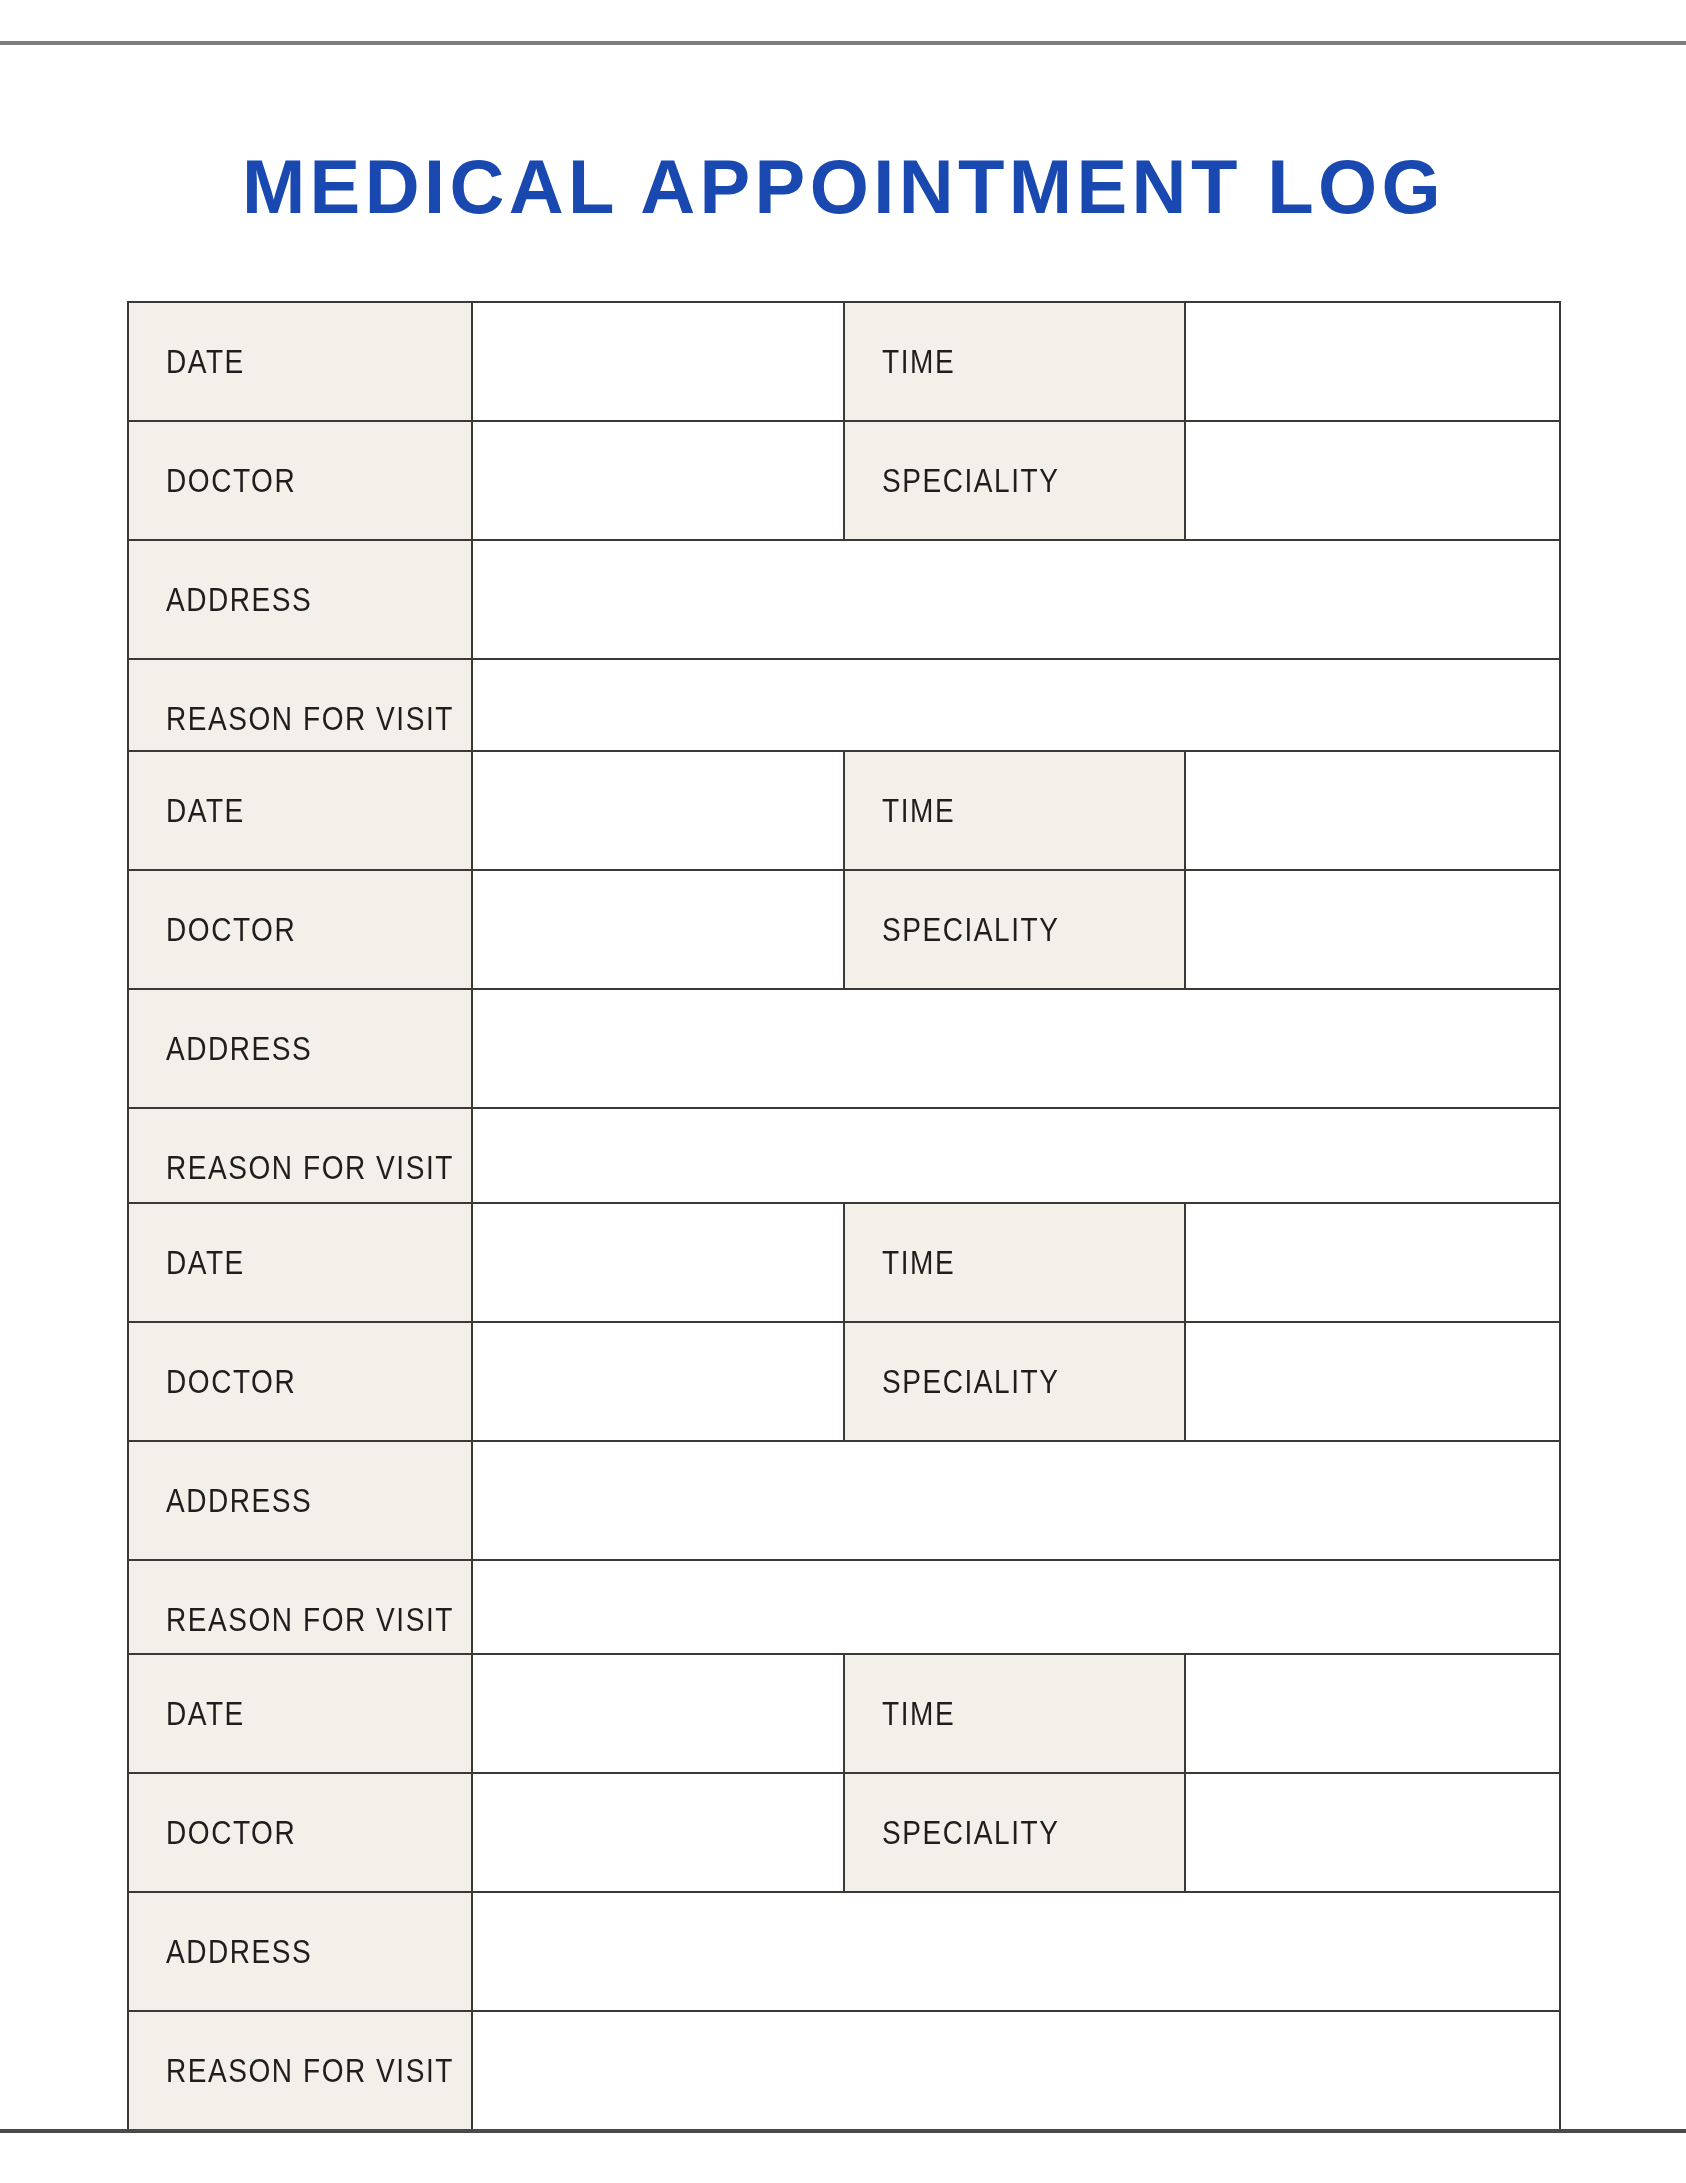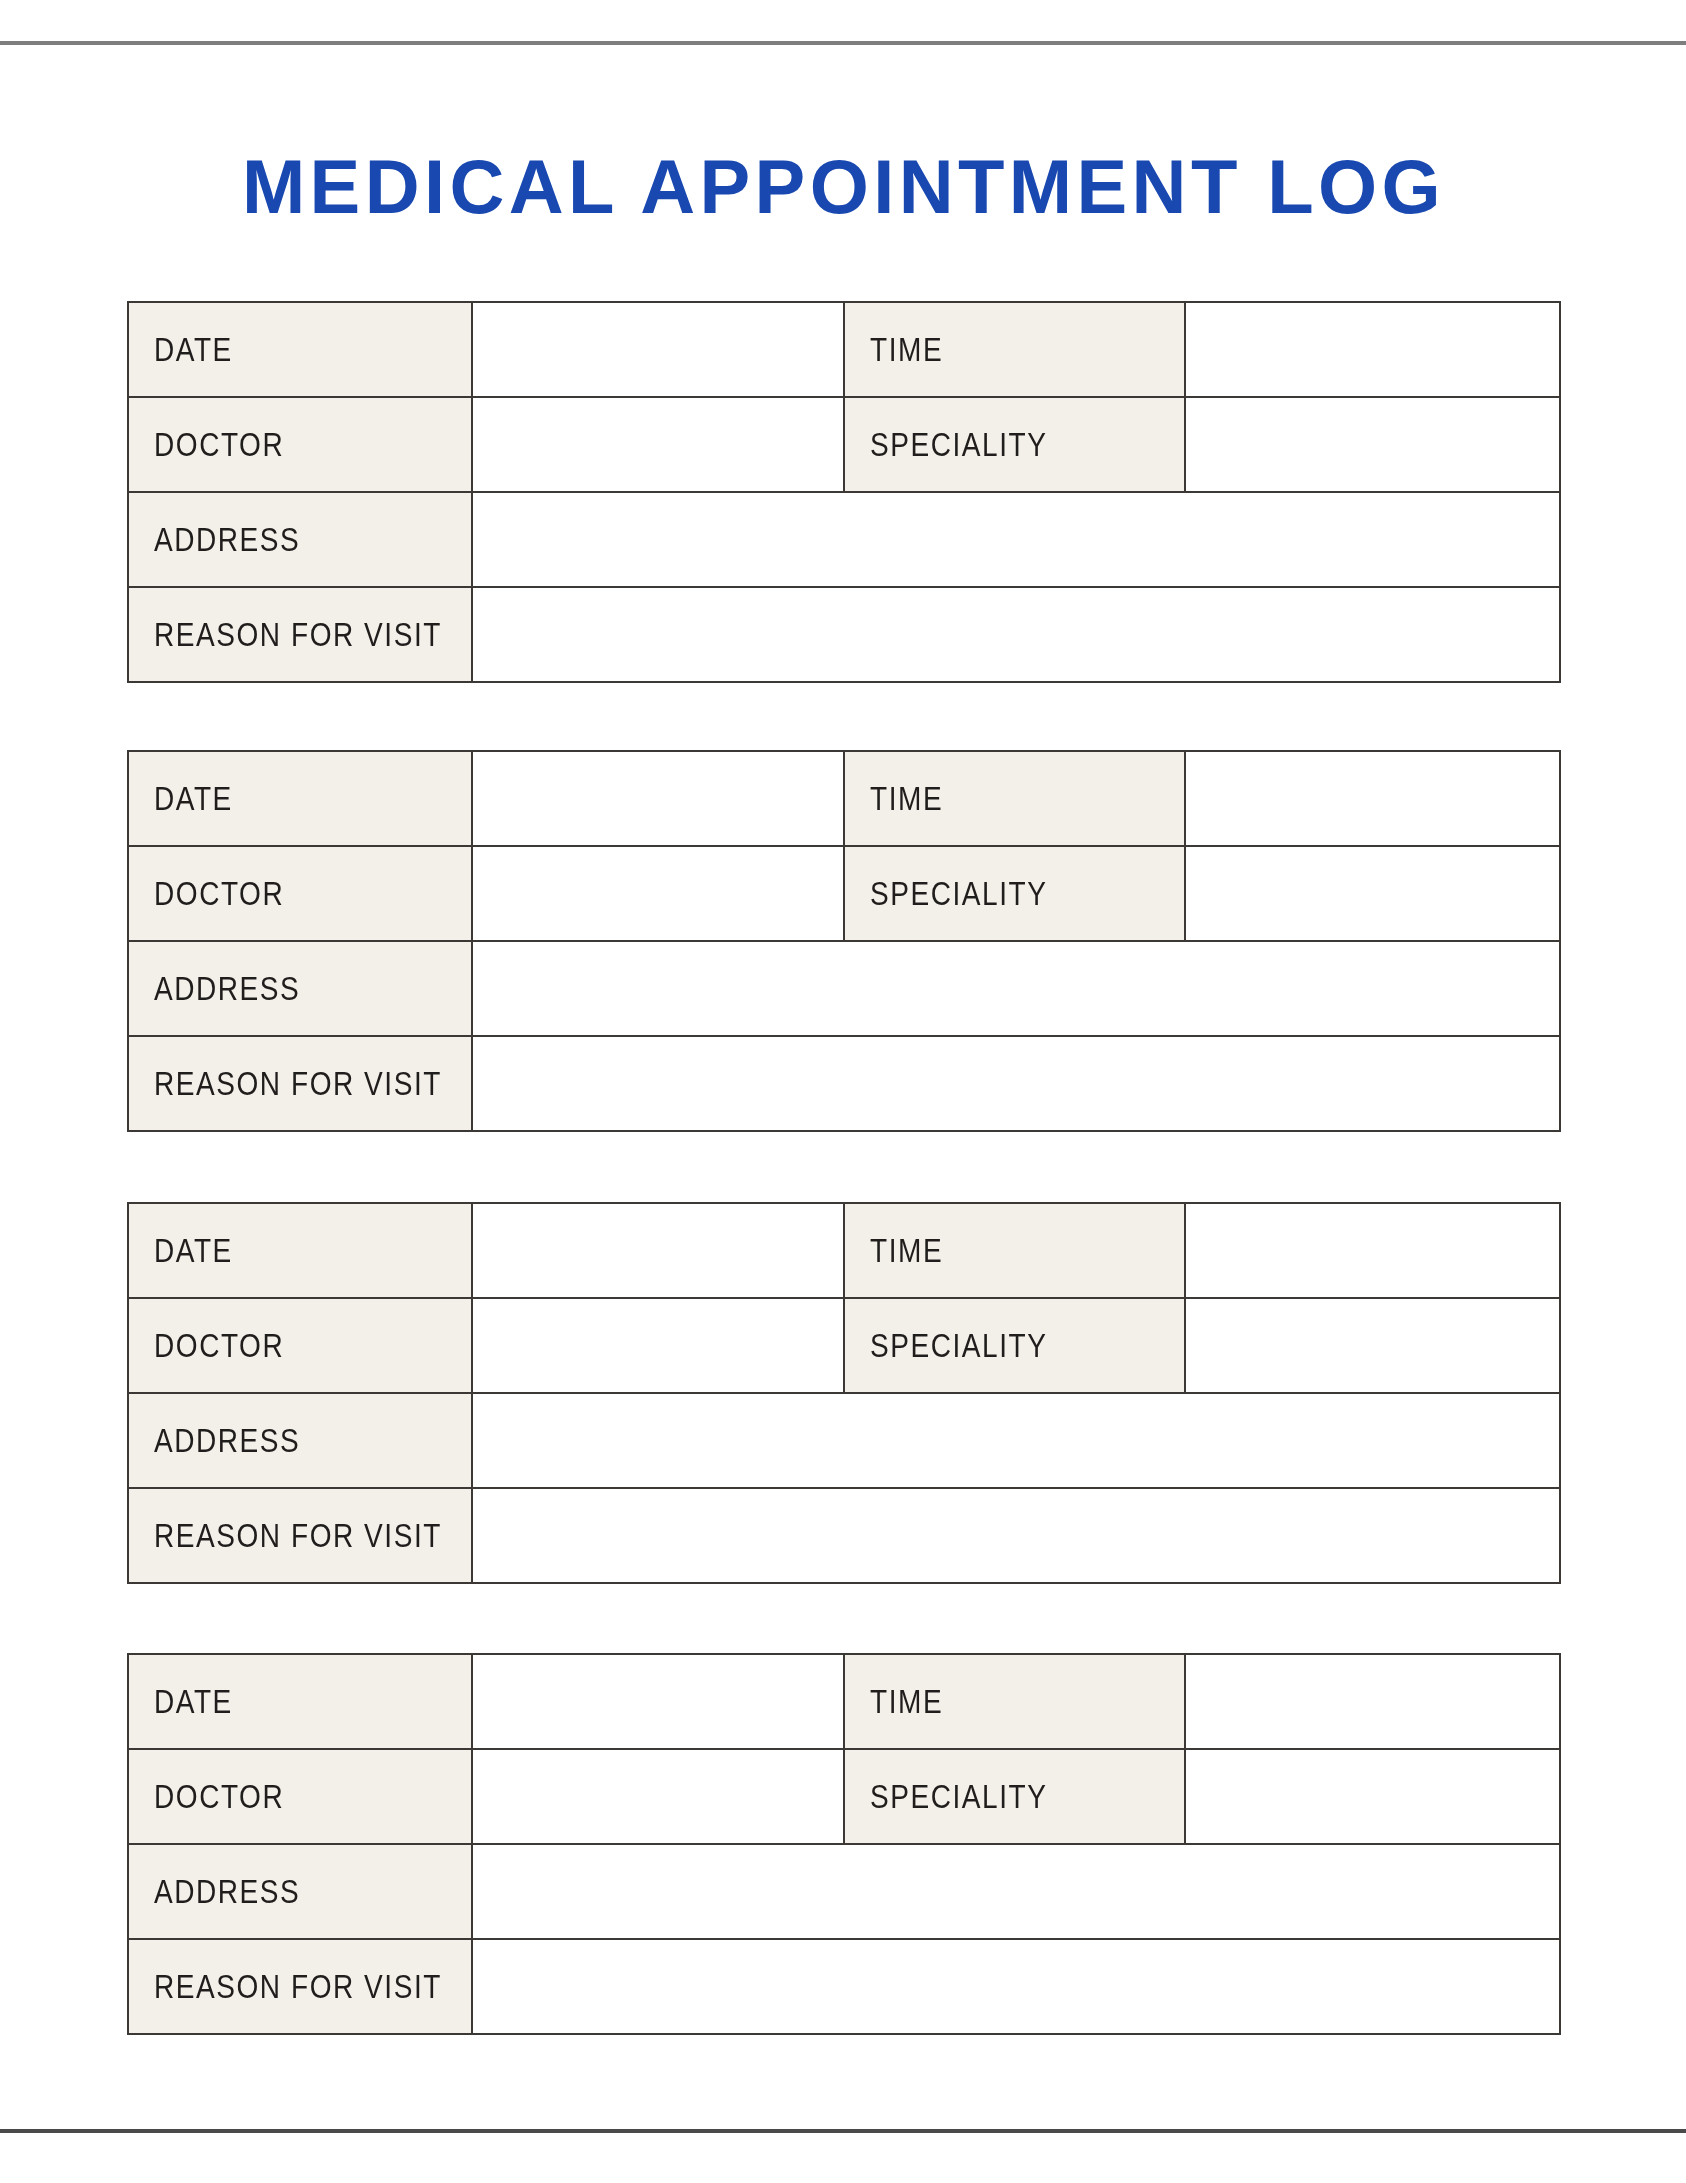--- a/index.html
+++ b/index.html
@@ -41,21 +41,21 @@
     table-layout: fixed;
     border: 2.9px solid #2b2927;
   }
   table.log.t1 { top: 301px; }
   table.log.t2 { top: 750px; }
   table.log.t3 { top: 1202px; }
   table.log.t4 { top: 1653px; }
   table.log td {
     border: 2.2px solid #3b3836;
     height: 93px;
-    padding: 0;
+    padding: 12px;
     background: #ffffff;
   }
   table.log td.lbl { background: #f3efe9; }
   .lbl-text {
     display: inline-block;
     margin-left: 25px;
     font-size: 33px;
     letter-spacing: 1.8px;
     color: #201e1d;
     transform: scaleX(0.85);

